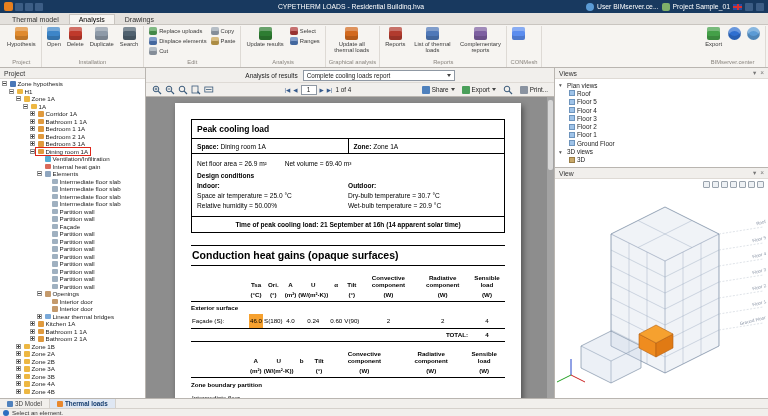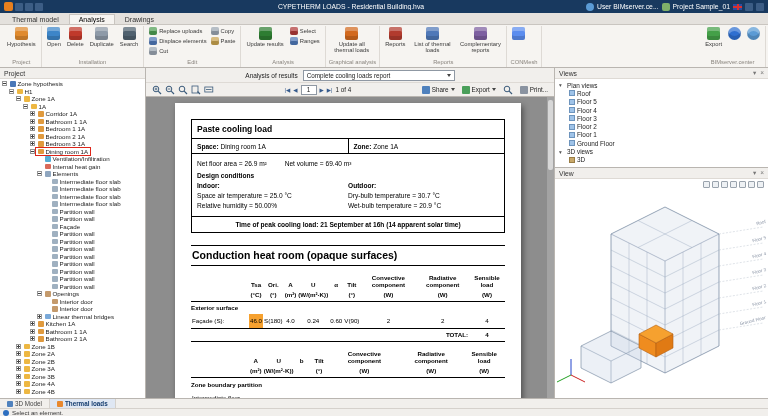--- a/index.html
+++ b/index.html
@@ -632,21 +632,21 @@
         </svg>
       <div class="abtn">
         <span class="aic" style="background:#8a93a0"></span>
         <span>Print...</span>
       </div>
     </div>
   </div>
   <div id="viewport">
     <div id="page">
       <div class="peakbox">
-        <div class="pk-title">Paste cooling load</div>
+        <div class="pk-title">Peak cooling load</div>
         <div class="sz-row">
           <div class="sz-cell"><b>Space:</b> <span>Dining room 1A</span></div>
           <div class="sz-cell"><b>Zone:</b> <span>Zone 1A</span></div>
         </div>
         <div class="pk-body">
           <div class="pk-line">
             <span>Net floor area = 26.9 m²</span>
             <span>Net volume = 69.40 m³</span>
           </div>
           <div class="pk-design">Design conditions</div>
@@ -662,21 +662,21 @@
                 <b>Outdoor:</b>
                 <div>
                   <div>Dry-bulb temperature = 30.7 °C</div>
                   <div>Wet-bulb temperature = 20.9 °C</div>
                 </div>
               </div>
           </div>
         </div>
         <div class="pk-time">Time of peak cooling load: 21 September at 16h (14 apparent solar time)</div>
       </div>
-      <div class="section-h">Conduction heat room (opaque surfaces)</div>
+      <div class="section-h">Conduction heat gains (opaque surfaces)</div>
       <table class="rt" id="t-opaque">
           <thead>
             <tr>
               <th class="lab"></th>
               <th>Tsa</th>
               <th>Ori.</th>
               <th>A</th>
               <th>U</th>
               <th>α</th>
               <th>Tilt</th>

